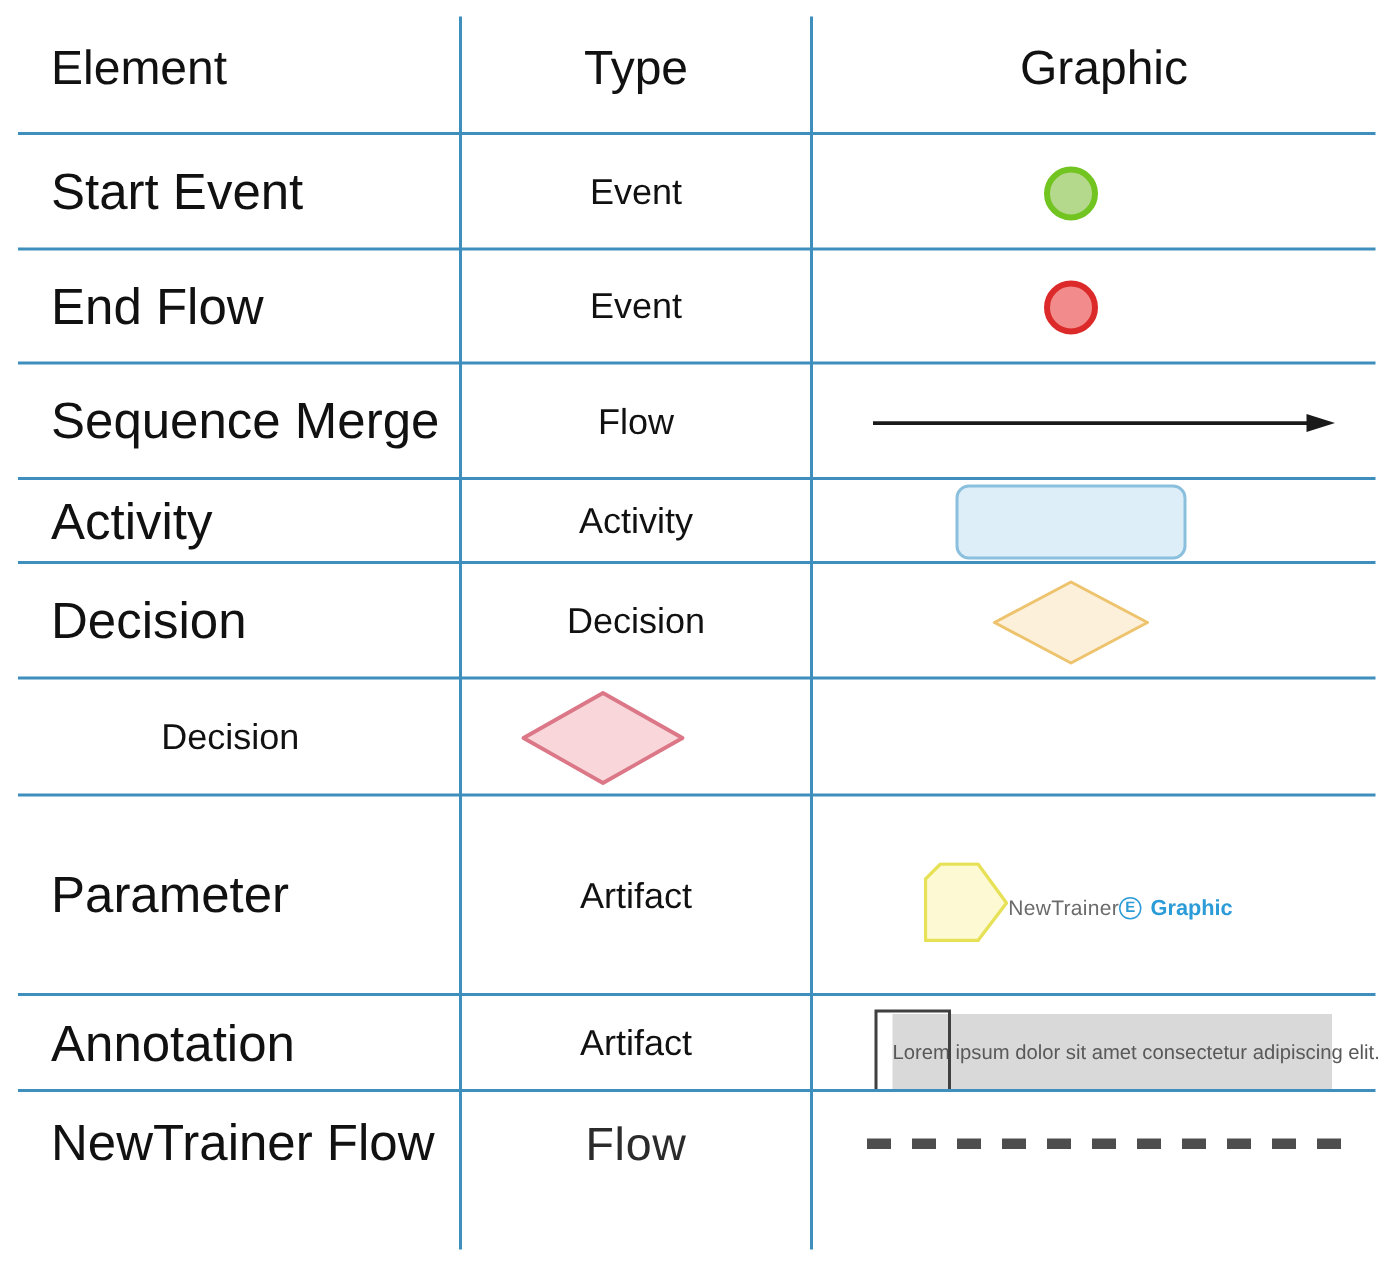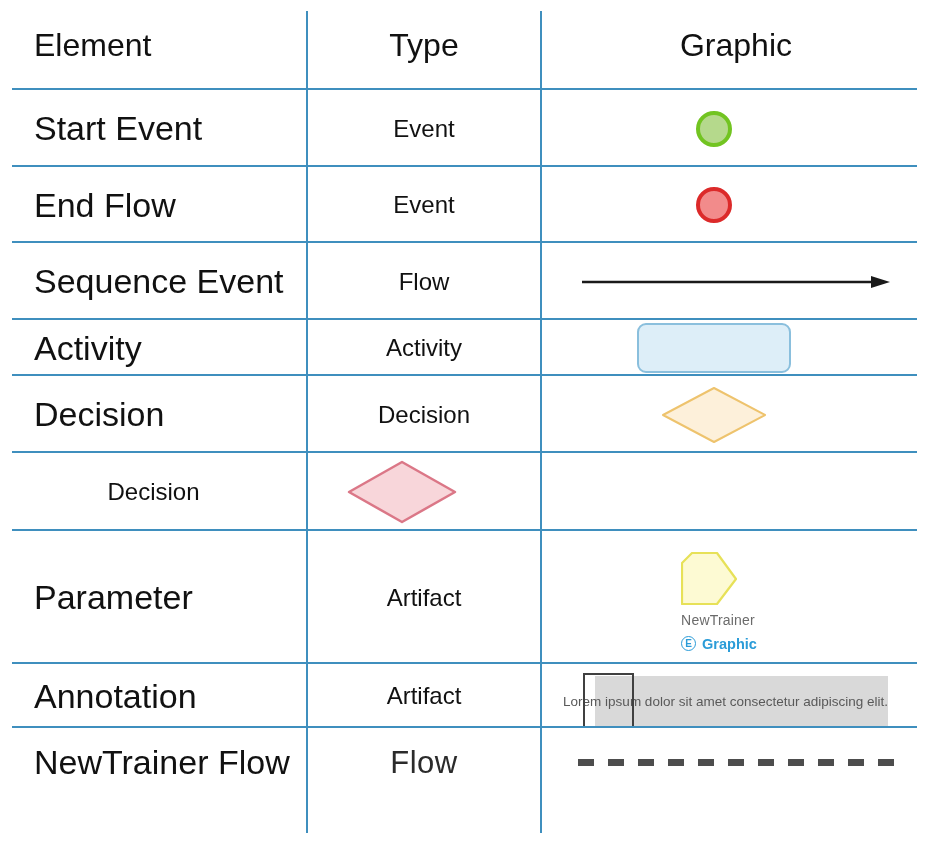--- a/index.html
+++ b/index.html
@@ -30,30 +30,30 @@
   .start{background:var(--start-fill);border:4px solid var(--start-stroke)}
   .end{background:var(--end-fill);border:4px solid var(--end-stroke)}
   .arrow-svg{display:block}
   .arrow-svg line{stroke:var(--arrow);stroke-width:2.5}
   .arrow-svg polygon{fill:var(--arrow)}
   .activity-rect{width:154px;height:50px;border-radius:9px;background:var(--activity-fill);
     border:2px solid var(--activity-stroke);position:relative;left:-22px}
   .shape-svg{display:block;position:relative;left:-22px}
   .decision-poly{fill:var(--decision-fill);stroke:var(--decision-stroke);stroke-width:2;stroke-linejoin:round}
   .merge-poly{fill:var(--merge-fill);stroke:var(--merge-stroke);stroke-width:2.5;stroke-linejoin:round}
-  .param-stack{display:flex;flex-direction:column;align-items:flex-start;position:relative;left:-17px;padding-top:8px}
+  .param-stack{display:flex;align-items:center;position:relative;left:-17px;padding-top:8px}
   .param-poly{fill:var(--param-fill);stroke:var(--param-stroke);stroke-width:2.2;stroke-linejoin:round}
   .param-name{font-size:14px;color:var(--muted);margin-top:7px;letter-spacing:.2px}
   .badge-row{display:flex;align-items:center;gap:6px;margin-top:8px}
   .badge-circle{width:15px;height:15px;border-radius:50%;border:1.5px solid var(--accent);
     color:var(--accent);font-size:10px;line-height:1;display:flex;align-items:center;justify-content:center;font-weight:bold}
   .badge-label{font-size:14.5px;font-weight:700;color:var(--accent)}
   .annot-wrap{position:relative;width:100%;height:100%}
   .annot-box{position:absolute;left:54px;top:12px;width:293px;height:50px;background:var(--annot-bg);
-    display:flex;align-items:center;justify-content:flex-end}
+    display:flex;align-items:center;justify-content:flex-start}
   .annot-text{font-size:13.5px;color:var(--annot-text);white-space:nowrap}
   .annot-bracket{position:absolute;left:42px;top:9px;width:51px;height:55px;border:2px solid var(--bracket)}
   .dash-line{width:316px;height:7px;
     background:repeating-linear-gradient(90deg,var(--dash) 0 16px,transparent 16px 30px)}
   .type-light{font-size:31px;font-weight:200;color:#2b2b2b;letter-spacing:.5px}
 </style>
 </head>
 <body>
 
 <div class="canvas">
@@ -76,21 +76,21 @@
 
   <div class="row r2 hline">
     <div class="cell c1">End Flow</div>
     <div class="cell c2">Event</div>
     <div class="cell c3">
         <div class="event-circle end"></div>
       </div>
   </div>
 
   <div class="row r3 hline">
-    <div class="cell c1">Sequence Event</div>
+    <div class="cell c1">Sequence Merge</div>
     <div class="cell c2">Flow</div>
     <div class="cell c3">
       <svg class="arrow-svg" width="308" height="18">
         <line x1="0" y1="9" x2="292" y2="9"></line>
         <polygon points="289,3 308,9 289,15"></polygon>
       </svg>
     </div>
   </div>
 
   <div class="row r4 hline">

